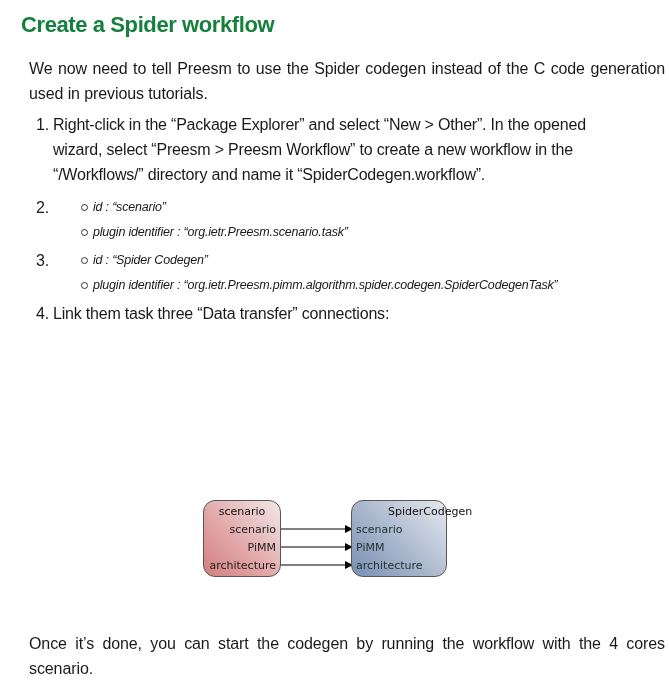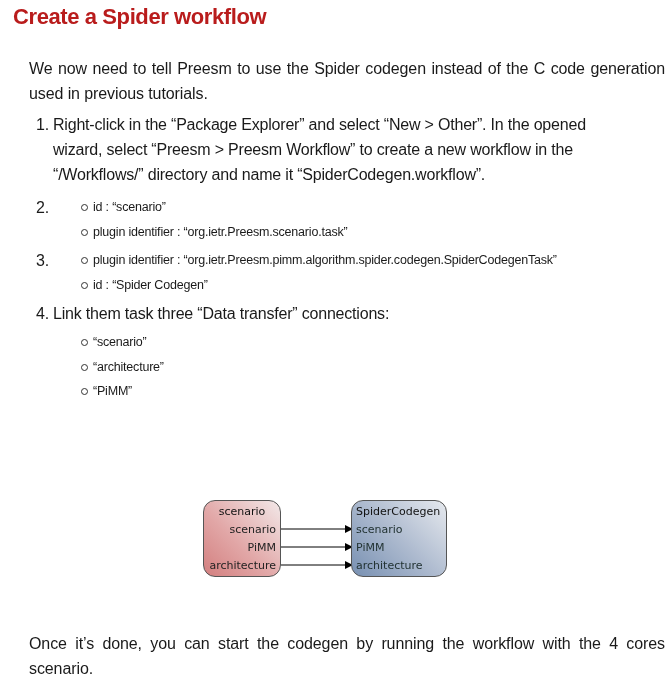--- a/index.html
+++ b/index.html
@@ -2,56 +2,56 @@
 <html><head>
 <meta charset="utf-8">
 <style>
   html, body { margin: 0; padding: 0; background: #ffffff; }
   body {
     width: 669px; height: 700px; overflow: hidden; position: relative;
     font-family: "Liberation Sans", sans-serif; color: #1a1a1a;
   }
   .title {
     position: absolute; left: 13px; top: 4px;
-    font-size: 22px; font-weight: bold; letter-spacing: -0.4px; color: #b91c1c;
-    margin: 0;
+    font-size: 22px; font-weight: bold; letter-spacing: -0.4px; color: #15803d;
+    margin: 8px;
   }
   .para {
     position: absolute; left: 13px; width: 636px;
     font-size: 16px; line-height: 25px; text-align: justify; margin: 16px;
     letter-spacing: -0.1px;
   }
   .steps {
     position: absolute; left: 36px; top: 112px; width: 600px; margin: 0; padding: 0;
     list-style: none;
   }
   .step { position: relative; font-size: 16px; line-height: 25px; padding-left: 17px; letter-spacing: -0.2px; }
   .step .num { position: absolute; left: 0; top: 0; }
-  .sub { list-style: none; margin: 4px 0 4px 0; padding: 0 0 0 28px; }
+  .sub { list-style: none; margin: 4px 0 4px 0; padding: 0 0 0 28px; font-style: italic; }
   .sub li { position: relative; font-size: 12.5px; line-height: 24.5px; padding-left: 12px; letter-spacing: -0.2px; }
   .sub li .bullet {
     position: absolute; left: 0; top: 9px; width: 5px; height: 5px;
     border: 1px solid #333; border-radius: 50%;
   }
   
   .diagram { position: absolute; left: 0; top: 0; width: 669px; height: 700px; pointer-events: none; }
   .node {
     position: absolute; box-sizing: border-box; border: 1px solid #555; border-radius: 12px;
     font-family: "DejaVu Sans", sans-serif; font-size: 11px; line-height: 18px; pointer-events: auto;
   }
   .node-src {
     left: 203px; top: 500px; width: 78px; height: 77px;
     background: linear-gradient(225deg, #f2e8e8 0%, #e2a8a8 55%, #d37f7f 100%);
   }
   .node-dst {
     left: 351px; top: 500px; width: 96px; height: 77px;
     background: linear-gradient(225deg, #e6e9ee 0%, #a8b6cc 55%, #7890b2 100%);
   }
   .node .head { text-align: center; padding-top: 2px; color: #111; }
-  .node-dst .head { text-align: left; padding-left: 4px; }
+  .node-dst .head { text-align: left; padding-left: 4px; margin-left: 32px; }
   .port { height: 18px; color: #222; }
   .node-src .port { text-align: right; padding-right: 4px; }
   .node-dst .port { text-align: left; padding-left: 4px; color: #233; }
   .edges { position: absolute; left: 0; top: 0; }
 </style>
 </head>
 <body>
 
 <h1 class="title">Create a Spider workflow</h1>
 
@@ -65,32 +65,27 @@
   <li class="step">
     <span class="num">2.</span>
     <ul class="sub">
       <li><span class="bullet"></span><span>id : “scenario”</span></li>
       <li><span class="bullet"></span><span>plugin identifier : “org.ietr.Preesm.scenario.task”</span></li>
     </ul>
   </li>
   <li class="step">
     <span class="num">3.</span>
     <ul class="sub">
+      <li><span class="bullet"></span><span>id : “Spider Codegen”</span></li>
       <li><span class="bullet"></span><span>plugin identifier : “org.ietr.Preesm.pimm.algorithm.spider.codegen.SpiderCodegenTask”</span></li>
-      <li><span class="bullet"></span><span>id : “Spider Codegen”</span></li>
     </ul>
   </li>
   <li class="step">
     <span class="num">4.</span>
     <span>Link them task three “Data transfer” connections:</span>
-    <ul class="sub">
-      <li><span class="bullet"></span><span>“scenario”</span></li>
-      <li><span class="bullet"></span><span>“architecture”</span></li>
-      <li><span class="bullet"></span><span>“PiMM”</span></li>
-    </ul>
   </li>
 </ol>
 
 <div class="diagram">
   <div class="node node-src">
     <div class="head">scenario</div>
     <div class="port">scenario</div>
     <div class="port">PiMM</div>
     <div class="port">architecture</div>
   </div>

